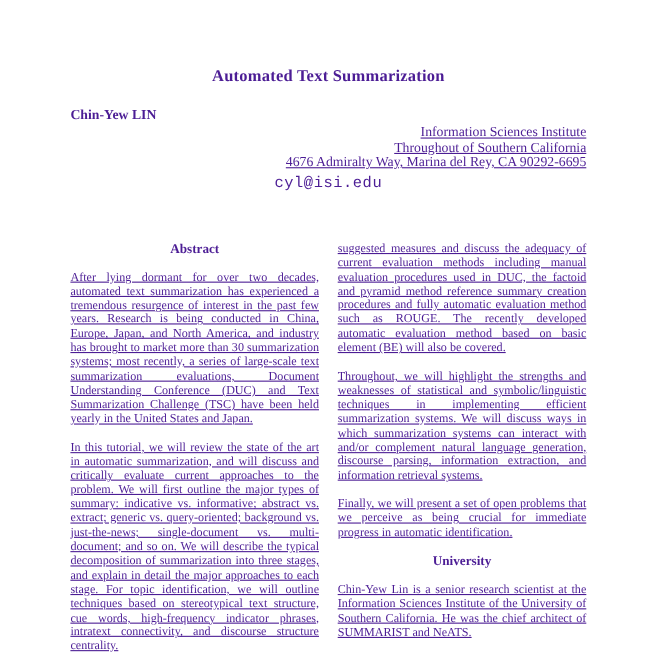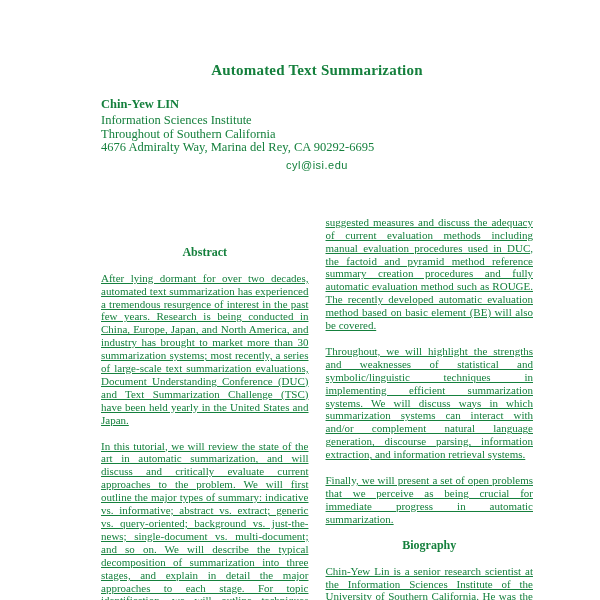--- a/index.html
+++ b/index.html
@@ -6,46 +6,47 @@
     margin: 0;
     padding: 0;
     background: #ffffff;
   }
   .page {
     position: relative;
     width: 600px;
     height: 600px;
     box-sizing: border-box;
     background: #ffffff;
-    color: #15803d;
+    color: #4c1d95;
     font-family: "Liberation Serif", "DejaVu Serif", serif;
     overflow: hidden;
-    padding: 62px 67px 0 101px;
+    padding: 62px 67px 0 64px;
   }
   .title {
     font-size: 15px;
     font-weight: bold;
     text-align: center;
     margin: 0 0 18px 0;
     letter-spacing: 0.2px;
   }
   .author {
     font-size: 12.5px;
     font-weight: bold;
     text-align: left;
     margin: 0 0 2px 0;
   }
   .affil {
     font-size: 12.5px;
-    text-align: left;
+    text-align: right;
     line-height: 13.6px;
+    text-decoration: underline;
   }
   .email {
-    font-family: Liberation Sans, sans-serif;
-    font-size: 11px;
+    font-family: Liberation Mono, monospace;
+    font-size: 14px;
     text-align: center;
     margin-top: 4px;
     letter-spacing: 0.5px;
   }
   .columns {
     display: flex;
     gap: 17px;
     margin-top: 45px;
   }
   .col {
@@ -59,21 +60,20 @@
     margin: 0 0 13px 0;
     text-decoration: underline;
   }
   .section-heading {
     font-size: 12px;
     font-weight: bold;
     text-align: center;
     margin: 0 0 13px 0;
   }
   .abstract-heading {
-    margin-top: 30px;
   }
   .biography-heading {
     margin-top: 6px;
   }
 </style>
 </head>
 <body>
 
 <div class="page">
 
@@ -93,20 +93,20 @@
 
     <div class="col">
       <h2 class="section-heading abstract-heading">Abstract</h2>
       <p>After lying dormant for over two decades, automated text summarization has experienced a tremendous resurgence of interest in the past few years. Research is being conducted in China, Europe, Japan, and North America, and industry has brought to market more than 30 summarization systems; most recently, a series of large-scale text summarization evaluations, Document Understanding Conference (DUC) and Text Summarization Challenge (TSC) have been held yearly in the United States and Japan.</p>
       <p>In this tutorial, we will review the state of the art in automatic summarization, and will discuss and critically evaluate current approaches to the problem. We will first outline the major types of summary: indicative vs. informative; abstract vs. extract; generic vs. query-oriented; background vs. just-the-news; single-document vs. multi-document; and so on. We will describe the typical decomposition of summarization into three stages, and explain in detail the major approaches to each stage. For topic identification, we will outline techniques based on stereotypical text structure, cue words, high-frequency indicator phrases, intratext connectivity, and discourse structure centrality.</p>
     </div>
 
     <div class="col">
       <p>suggested measures and discuss the adequacy of current evaluation methods including manual evaluation procedures used in DUC, the factoid and pyramid method reference summary creation procedures and fully automatic evaluation method such as ROUGE. The recently developed automatic evaluation method based on basic element (BE) will also be covered.</p>
       <p>Throughout, we will highlight the strengths and weaknesses of statistical and symbolic/linguistic techniques in implementing efficient summarization systems. We will discuss ways in which summarization systems can interact with and/or complement natural language generation, discourse parsing, information extraction, and information retrieval systems.</p>
-      <p>Finally, we will present a set of open problems that we perceive as being crucial for immediate progress in automatic summarization.</p>
-      <h2 class="section-heading biography-heading">Biography</h2>
+      <p>Finally, we will present a set of open problems that we perceive as being crucial for immediate progress in automatic identification.</p>
+      <h2 class="section-heading biography-heading">University</h2>
       <p>Chin-Yew Lin is a senior research scientist at the Information Sciences Institute of the University of Southern California. He was the chief architect of SUMMARIST and NeATS.</p>
     </div>
 
   </div>
 
 </div>
 
 </body></html>

